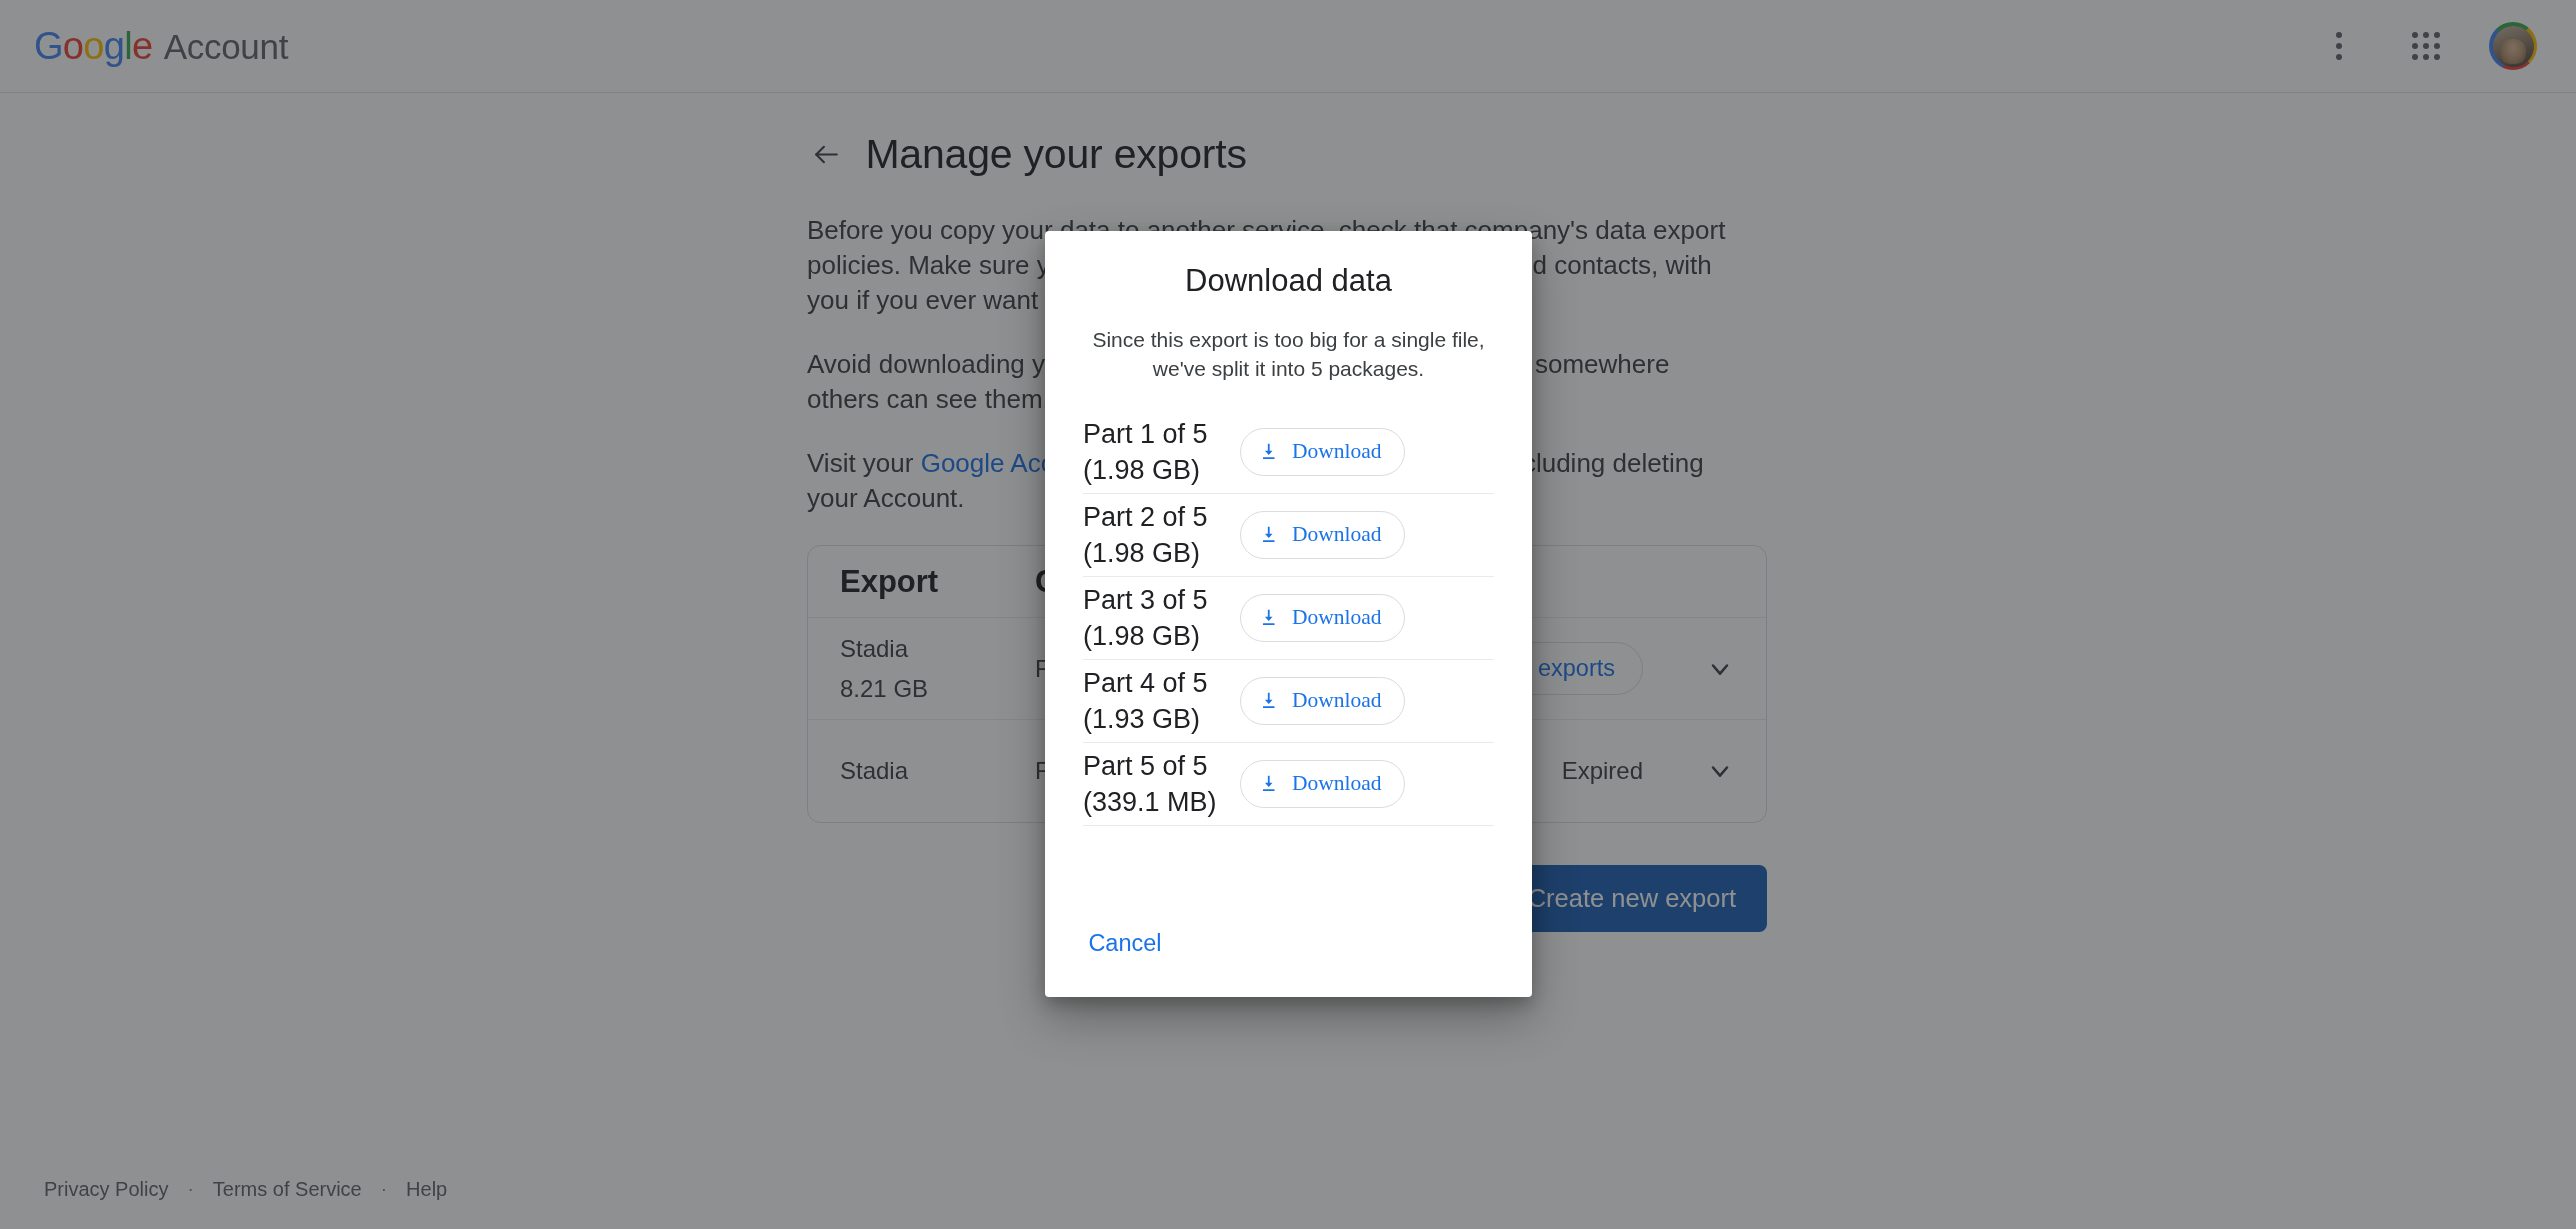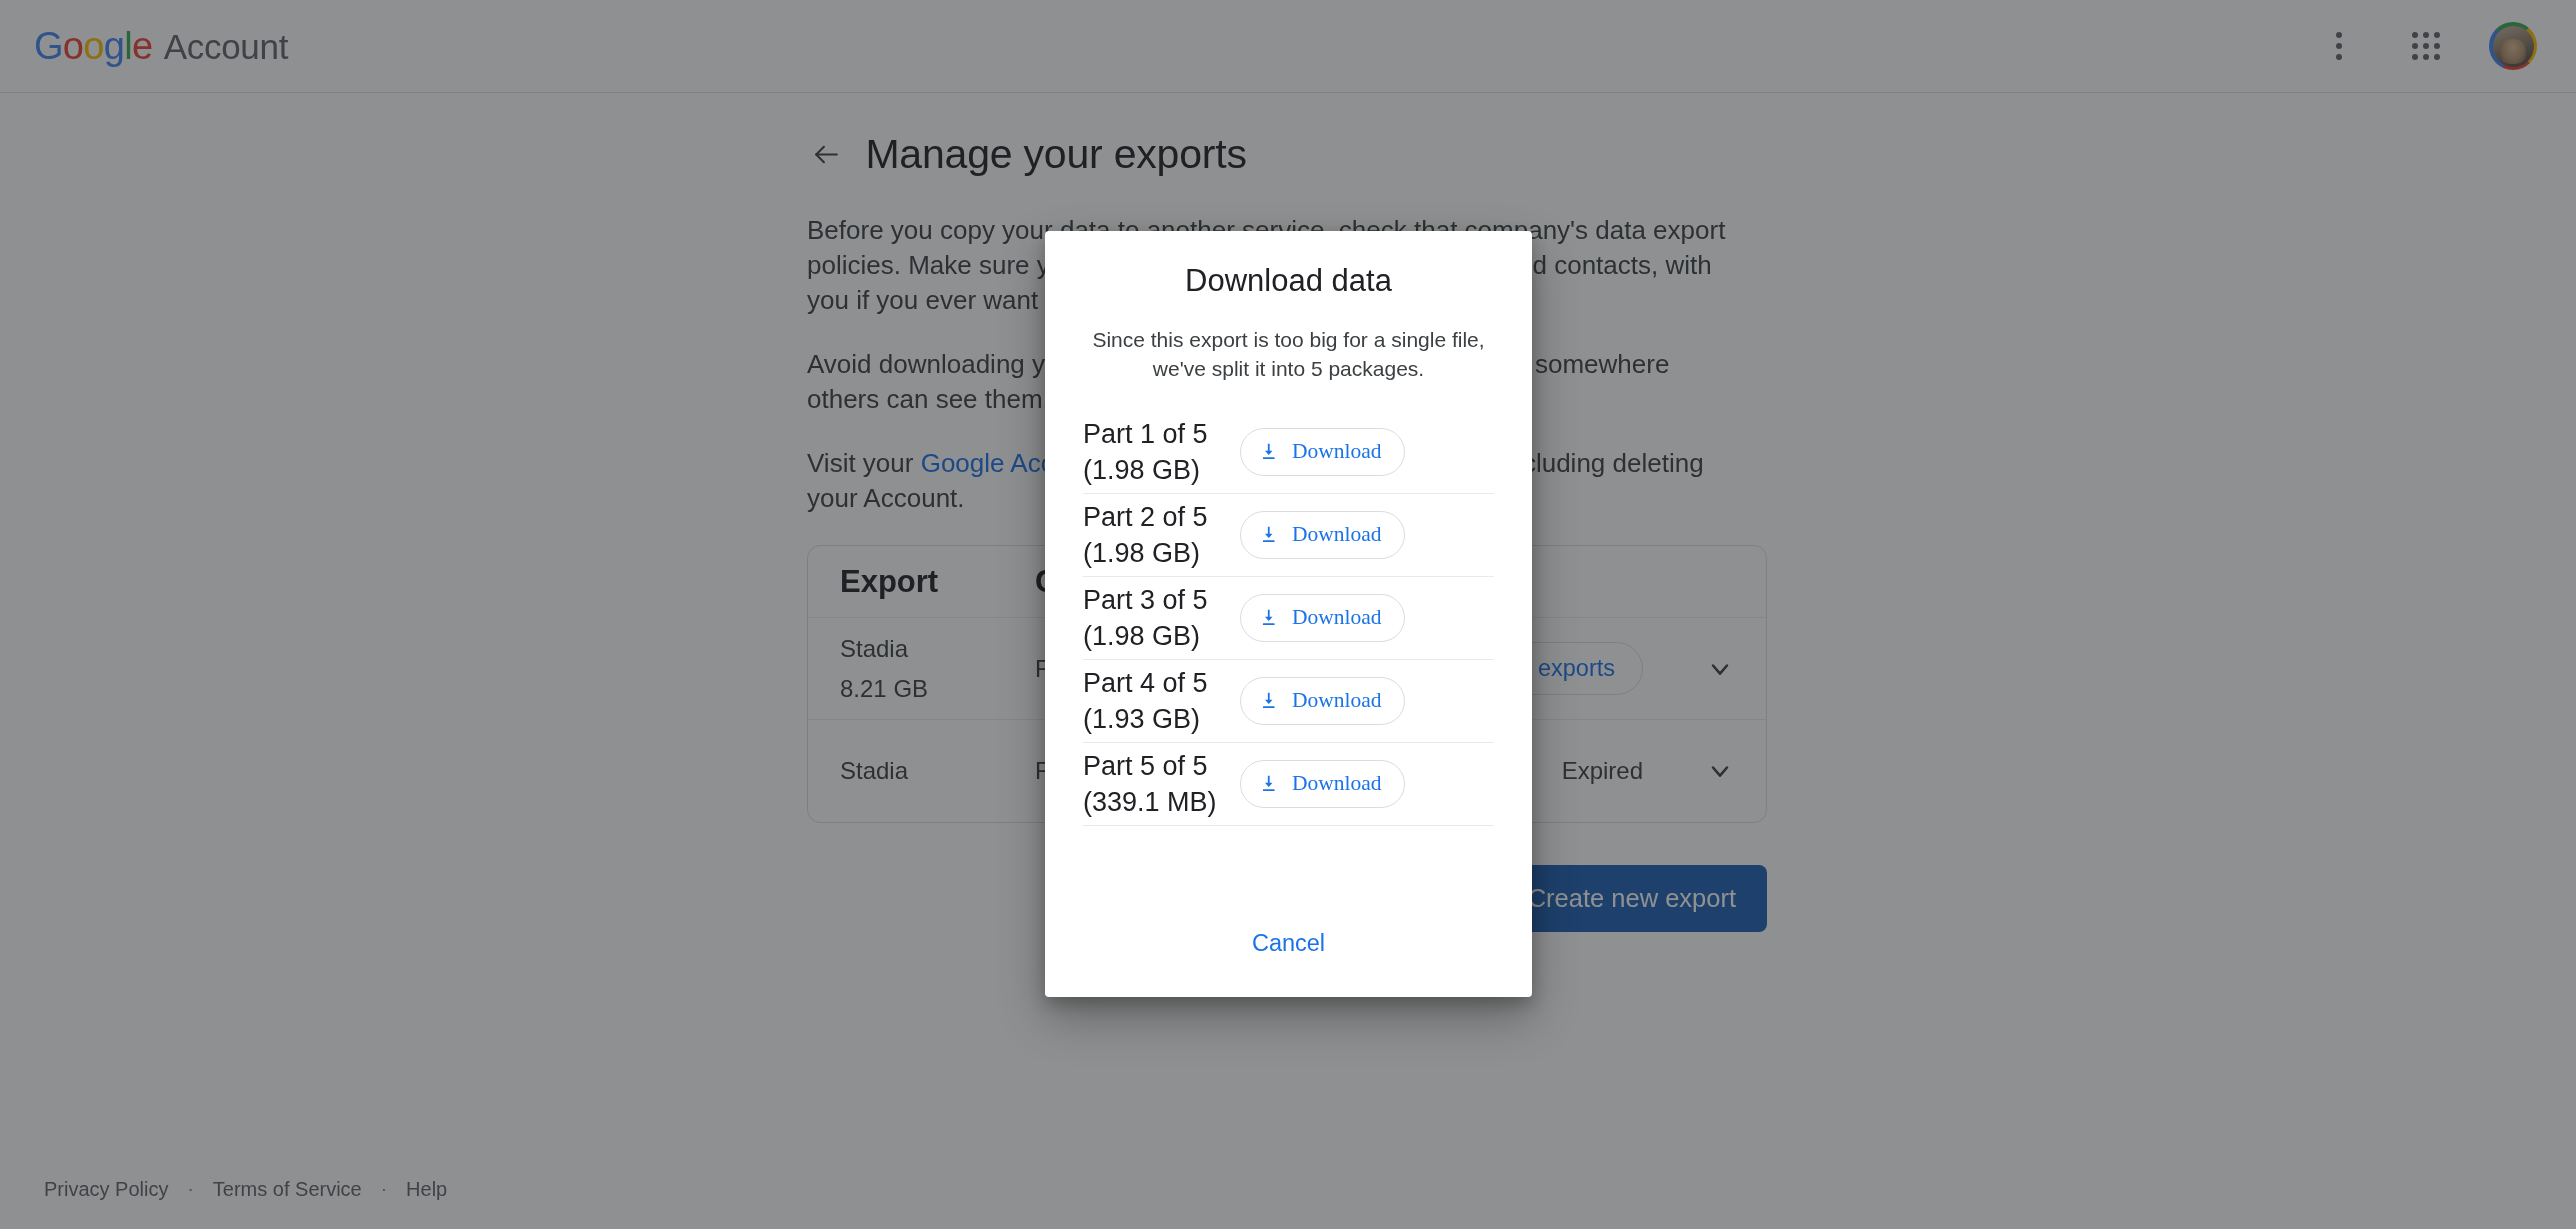--- a/index.html
+++ b/index.html
@@ -293,21 +293,21 @@
     color: #1a73e8;
     font-size: 21.5px;
     font-family: Liberation Serif, serif;
     white-space: nowrap;
   }
   .dl-icon { display: flex; align-items: center; }
 
   .dlg-footer {
     margin-top: auto;
     display: flex;
-    justify-content: center;
+    justify-content: flex-start;
     padding: 0 38px 31px 38px;
   }
   .cancel-btn {
     background: none;
     border: none;
     color: #1a73e8;
     font-size: 23.5px;
     font-family: inherit;
     padding: 9.4px 5.4px;
   }

